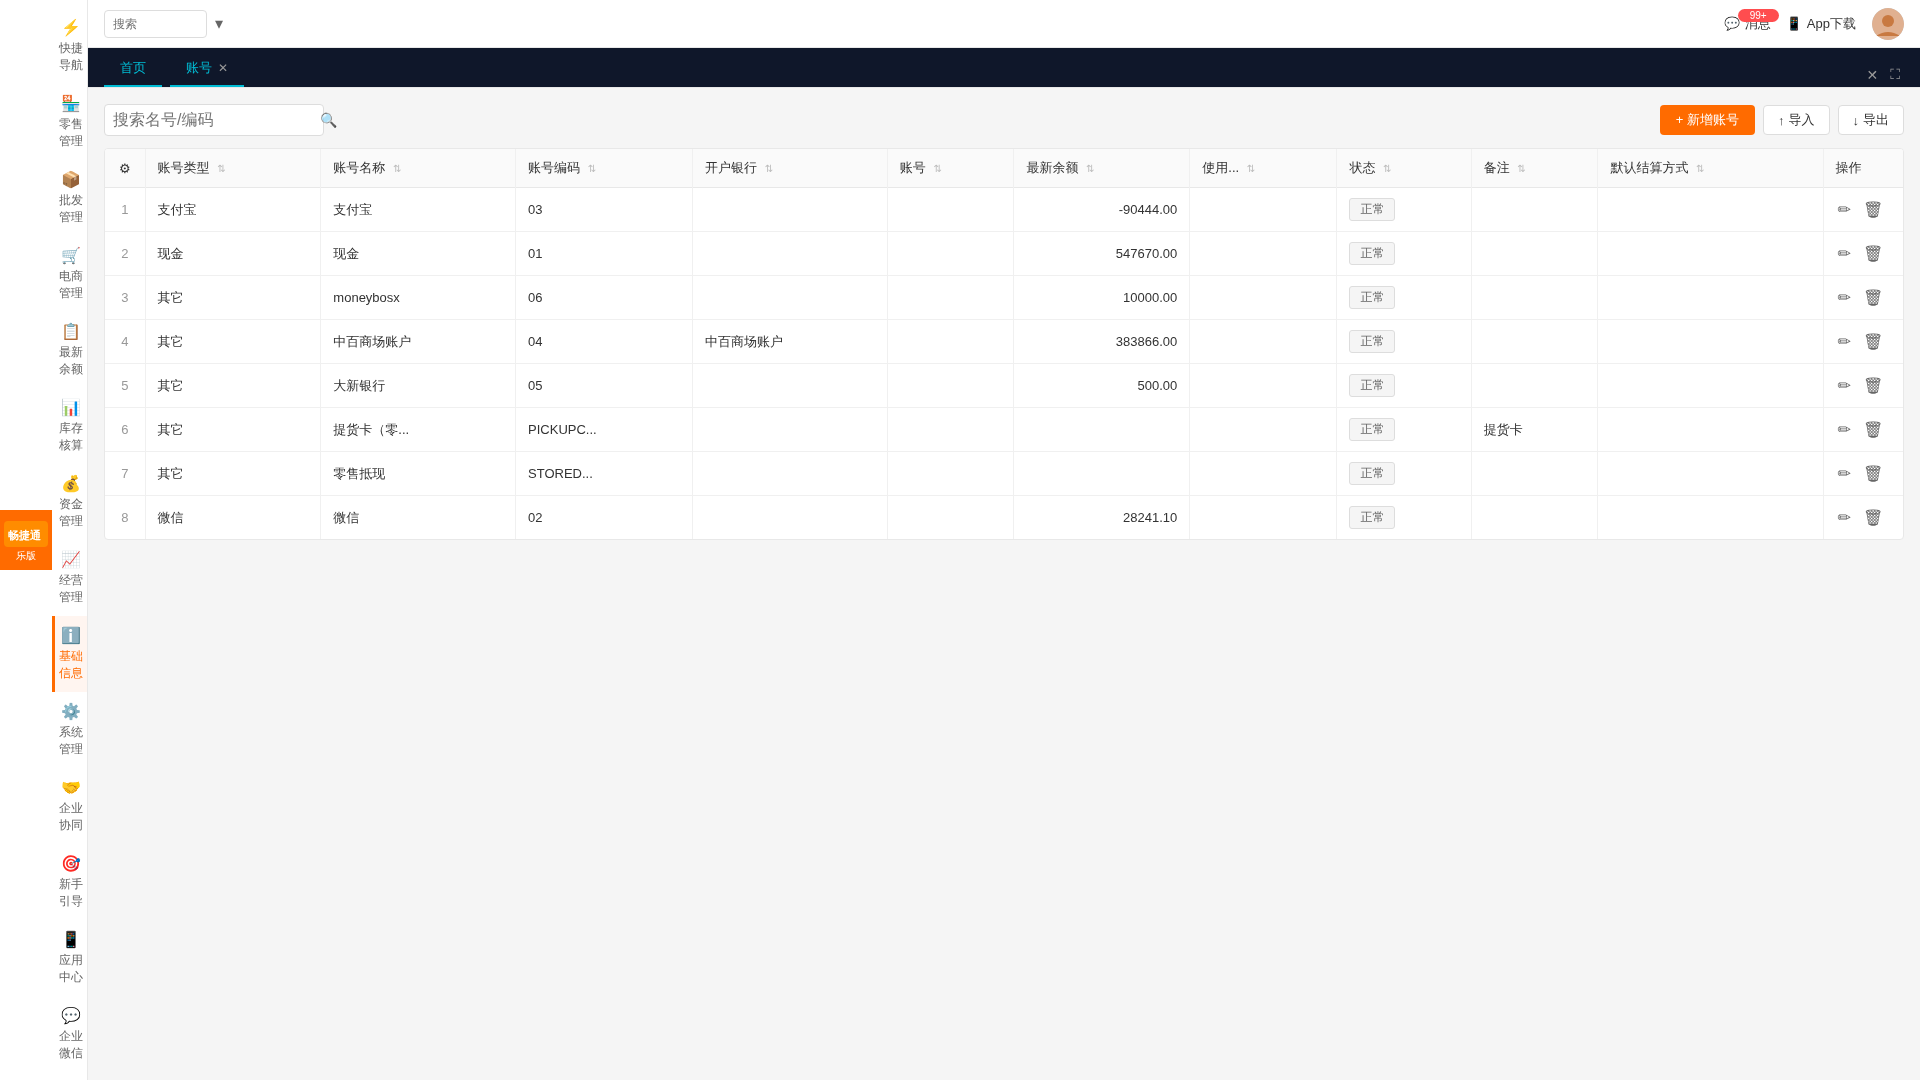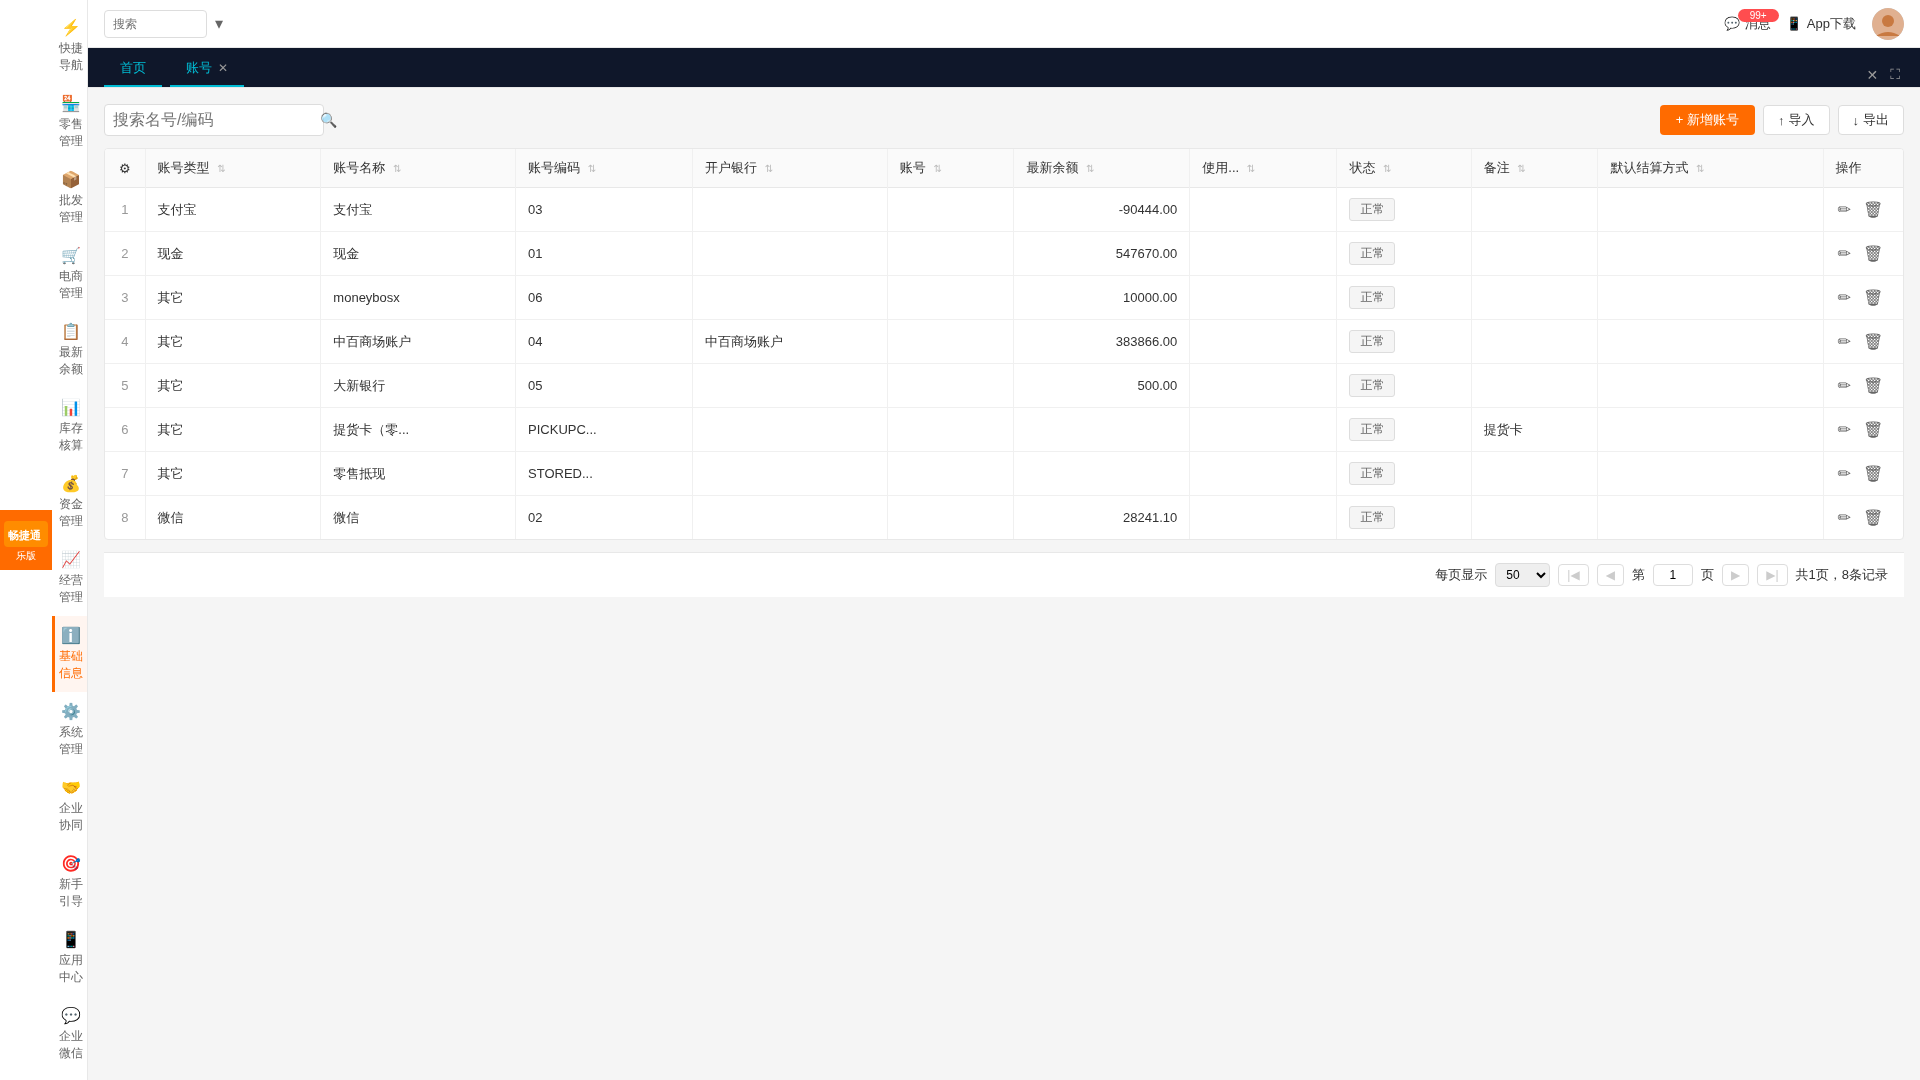--- a/index.html
+++ b/index.html
@@ -649,31 +649,15 @@
       <div class="action-btns">
         <button class="action-btn" title="编辑">✏</button>
         <button class="action-btn delete" title="删除">🗑</button>
       </div>
     </td>
   </tr>
           </tbody>
       </table>
     </div>
 
-    <div class="pagination-bar">
-      <span>每页显示</span>
-      <select class="page-size-select">
-        <option>50</option>
-        <option>100</option>
-        <option>200</option>
-      </select>
-      <button class="page-nav-btn" disabled="">|◀</button>
-      <button class="page-nav-btn" disabled="">◀</button>
-      <span>第</span>
-      <input class="page-input" type="text" value="1" style="">
-      <span>页</span>
-      <button class="page-nav-btn" disabled="">▶</button>
-      <button class="page-nav-btn" disabled="">▶|</button>
-      <span>共1页，8条记录</span>
-    </div>
 
   </div>
 </div>
 
 </body></html>

